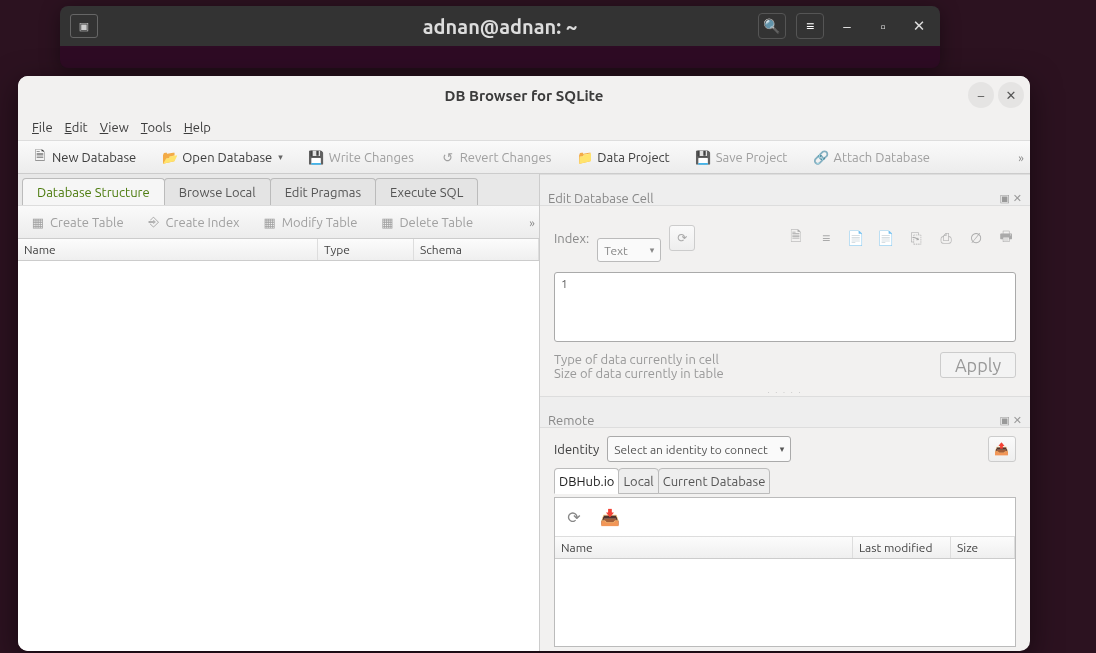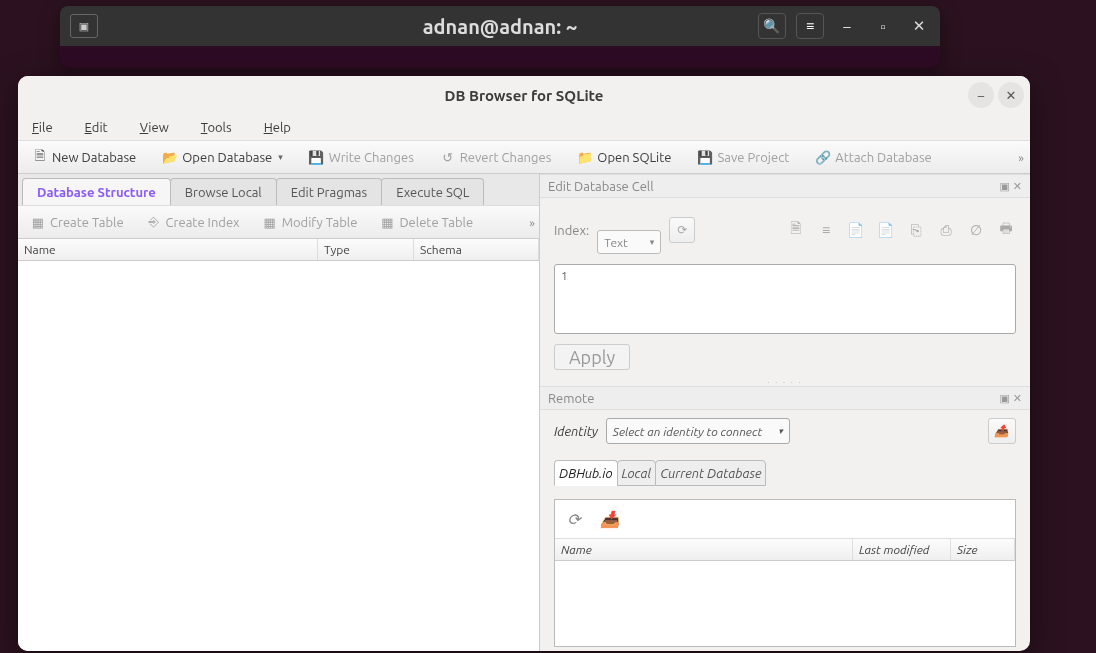--- a/index.html
+++ b/index.html
@@ -36,64 +36,64 @@
 }
 .db-titlebar {
   height:38px; background:#f2f1f0; display:flex; align-items:center; justify-content:center;
   position:relative; border-bottom:none;
 }
 .db-title { font-size:15px; font-weight:bold; color:#3c3c3c; }
 .db-winbtns { position:absolute; right:6px; display:flex; gap:4px; }
 .db-winbtn { width:26px; height:26px; border-radius:13px; background:#e5e4e3; display:flex; align-items:center; justify-content:center; font-size:13px; color:#555; }
 .db-winbtn.close { background:#e5e4e3; }
 
-.menubar { height:26px; display:flex; align-items:center; gap:20px; padding:0 8px; font-size:13px; color:#3c3c3c; }
+.menubar { height:26px; display:flex; align-items:center; gap:0; padding:0 8px; font-size:13px; color:#3c3c3c; }
 .menuitem { padding:2px 6px; }
 .menuitem u { text-decoration: underline; }
 
 .toolbar { height:34px; display:flex; align-items:center; padding:0 8px; gap:14px; background:linear-gradient(#fafafa,#ececec); border-top:1px solid #ddd; border-bottom:1px solid #ccc; }
 .tbtn { display:flex; align-items:center; gap:4px; font-size:13px; color:#3c3c3c; padding:3px 6px;}
 .tbtn.disabled { color:#a0a0a0; }
 .tbtn .ticon { width:16px; height:16px; display:inline-flex; align-items:center; justify-content:center; }
 .tbtn .caret { margin-left:2px; font-size:9px; color:#666;}
 .tchevrons{ margin-left:auto; color:#888; font-size:12px; letter-spacing:-2px;}
 
 .workarea { flex:1; display:flex; overflow:hidden; }
 
 .leftpane { width:522px; display:flex; flex-direction:column; border-right:1px solid #ccc; }
 .tabs { display:flex; gap:0; background:#e8e8e8; padding-top:4px; padding-left:4px;}
 .tab { padding:6px 14px; font-size:13px; color:#555; background:#e4e4e4; border:1px solid #bbb; border-bottom:none; border-radius:4px 4px 0 0; margin-right:-1px;}
-.tab.active { background:#f6f6f6; color:#8b5cf6; position:relative; z-index:2;font-weight:bold; }
+.tab.active { background:#f6f6f6; color:#4d7c0f; position:relative; z-index:2; }
 .subtoolbar { height:34px; display:flex; align-items:center; padding:0 6px; gap:10px; background:linear-gradient(#fafafa,#ececec); border-bottom:1px solid #ccc; border-top:1px solid #ddd; }
 .subtoolbar .tbtn { color:#a0a0a0;}
 .subtoolbar .tchev {margin-left:auto; color:#888; font-size:12px; letter-spacing:-2px;}
 
 .treehead { display:flex; background:linear-gradient(#fcfcfc,#efefef); border-bottom:1px solid #ccc; font-size:12px; color:#444;}
 .treehead div { padding:4px 6px; border-right:1px solid #ddd; }
 .th-name{width:300px;} .th-type{width:96px;} .th-schema{flex:1;}
 .treebody { flex:1; background:#fff; }
 
 .rightpane { flex:1; display:flex; flex-direction:column; }
-.panel-hdr { height:24px; display:flex; align-items:center; padding:0 8px; font-size:13px; color:#888; background:#eee; border-bottom:1px solid #ddd; border-top:1px solid #ddd;}
+.panel-hdr { height:32px; display:flex; align-items:flex-end; padding:0 8px; font-size:13px; color:#888; background:#eee; border-bottom:1px solid #ddd; border-top:1px solid #ddd;}
 .panel-hdr .pctrls { margin-left:auto; display:flex; gap:3px; font-size:11px; color:#999;}
 .editcell { padding:8px 14px; display:flex; flex-direction:column; gap:10px; }
 .moderow { display:flex; align-items:center; gap:8px; font-size:13px; color:#888;}
 .modesel { width:64px; height:24px; border:1px solid #bbb; border-radius:3px; color:#888; font-size:12px; display:flex; align-items:center; padding:0 6px; background:#fafafa;margin-top:24px;}
 .modebtn { width:26px;height:26px; border:1px solid #ccc; border-radius:3px; background:linear-gradient(#fafafa,#eee); color:#aaa; display:flex; align-items:center; justify-content:center; font-size:12px;}
 .iconrow { margin-left:auto; display:flex; gap:10px; }
 .iconrow .ic { width:20px; height:20px; color:#aaa; display:flex; align-items:center; justify-content:center; font-size:14px;}
 
 .cellbox { border:1px solid #aaa; border-radius:3px; height:70px; background:#fff; padding:4px 6px; font-size:12px; color:#666;}
 
 .inforow { display:flex; align-items:flex-start; justify-content:space-between; font-size:13px; color:#999; gap:10px;}
 .applybtn { width:76px; height:26px; border:1px solid #ccc; border-radius:3px; color:#999; background:#f3f3f3; display:flex; align-items:center; justify-content:center; font-size:18px;}
 
 .gripper { height:8px; display:flex; align-items:center; justify-content:center; color:#bbb; font-size:8px; letter-spacing:2px;}
 
-.remote { flex:1; display:flex; flex-direction:column; padding:8px 14px 4px 14px; gap:14px;font-style:italic;}
+.remote { flex:1; display:flex; flex-direction:column; padding:8px 14px 4px 14px; gap:4px;}
 .identityrow { display:flex; align-items:center; gap:8px; font-size:13px; color:#3c3c3c;}
 .idsel { flex:0 0 184px; height:26px; border:1px solid #aaa; border-radius:3px; font-size:12px; color:#555; display:flex; align-items:center; padding:12px 6px; background:#fafafa; justify-content:space-between;}
 .idpush { margin-left:auto; width:28px;height:26px; border:1px solid #ccc;border-radius:3px;background:linear-gradient(#fafafa,#eee);display:flex;align-items:center;justify-content:center;font-size:12px;color:#999;}
 
 .rtabs { display:flex; gap:0; margin-top:2px;}
 .rtab { padding:5px 4px; font-size:13px; color:#555; background:#eee; border:1px solid #bbb; border-radius:4px 4px 0 0; margin-right:-1px;}
 .rtab.active{background:#fff;color:#222;border-bottom:1px solid #fff;}
 .rtabbody{ border:1px solid #bbb; flex:1; background:#fff; margin-top:-1px; display:flex; flex-direction:column;}
 .rbtns { display:flex; gap:14px; padding:8px;}
 .rbtn { width:22px;height:22px; color:#888; display:flex;align-items:center;justify-content:center;}
@@ -149,21 +149,21 @@
     <div class="tbtn disabled">
         <span class="ticon">💾</span>
         <span>Write Changes</span>
       </div>
     <div class="tbtn disabled">
         <span class="ticon">↺</span>
         <span>Revert Changes</span>
       </div>
     <div class="tbtn">
         <span class="ticon">📁</span>
-        <span>Open SQLite</span>
+        <span>Data Project</span>
       </div>
     <div class="tbtn disabled">
         <span class="ticon">💾</span>
         <span>Save Project</span>
       </div>
     <div class="tbtn disabled">
         <span class="ticon">🔗</span>
         <span>Attach Database</span>
       </div>
     <div class="tchevrons">»</div>
@@ -226,20 +226,24 @@
             <div class="ic">📄</div>
             <div class="ic">📄</div>
             <div class="ic">⎘</div>
             <div class="ic">⎙</div>
             <div class="ic">∅</div>
             <div class="ic">🖶</div>
           </div>
         </div>
         <div class="cellbox">1</div>
         <div class="inforow">
+          <div>
+            <div>Type of data currently in cell</div>
+            <div>Size of data currently in table</div>
+          </div>
           <div class="applybtn">Apply</div>
         </div>
       </div>
 
       <div class="gripper">· · · · ·</div>
 
       <div class="panel-hdr">
         <span>Remote</span>
         <span class="pctrls">
             <span>▣</span>

